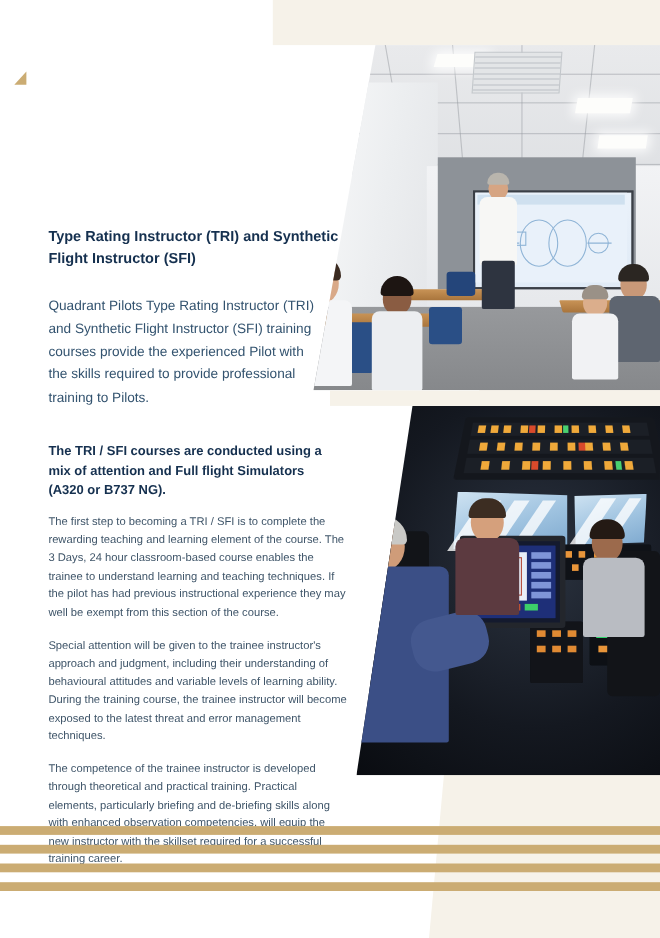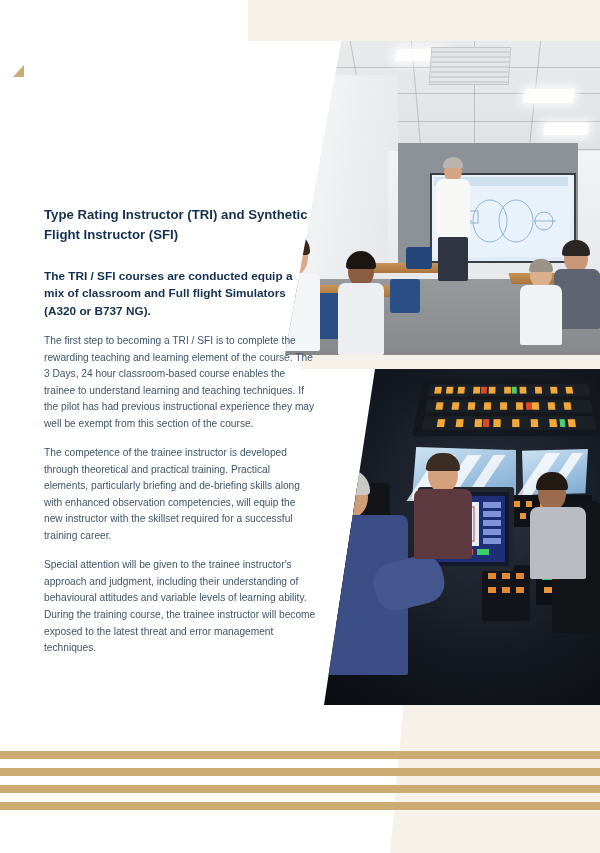--- a/index.html
+++ b/index.html
@@ -485,24 +485,25 @@
       </div>
     </div>
   </div>
 
   <div class="logo">
     <div class="logo-tri"></div>
   </div>
 
   <div class="content">
     <h1 class="h-main">Type Rating Instructor (TRI) and Synthetic Flight Instructor (SFI)</h1>
-    <h2 class="h-sub">The TRI / SFI courses are conducted equip a mix of classroom and Full flight Simulators (A320 or B737 NG).</h2>
+    <p class="lead">Quadrant Pilots Type Rating Instructor (TRI) and Synthetic Flight Instructor (SFI) training courses provide the experienced Pilot with the skills required to provide professional training to Pilots.</p>
+    <h2 class="h-sub">The TRI / SFI courses are conducted using a mix of attention and Full flight Simulators (A320 or B737 NG).</h2>
     <p class="body-p">The first step to becoming a TRI / SFI is to complete the rewarding teaching and learning element of the course. The 3 Days, 24 hour classroom-based course enables the trainee to understand learning and teaching techniques. If the pilot has had previous instructional experience they may well be exempt from this section of the course.</p>
+    <p class="body-p">Special attention will be given to the trainee instructor's approach and judgment, including their understanding of behavioural attitudes and variable levels of learning ability. During the training course, the trainee instructor will become exposed to the latest threat and error management techniques.</p>
     <p class="body-p">The competence of the trainee instructor is developed through theoretical and practical training. Practical elements, particularly briefing and de-briefing skills along with enhanced observation competencies, will equip the new instructor with the skillset required for a successful training career.</p>
-    <p class="body-p">Special attention will be given to the trainee instructor's approach and judgment, including their understanding of behavioural attitudes and variable levels of learning ability. During the training course, the trainee instructor will become exposed to the latest threat and error management techniques.</p>
   </div>
 
   <div class="stripes s1"></div>
   <div class="stripes s2"></div>
   <div class="stripes s3"></div>
   <div class="stripes s4"></div>
 
 </div>
 
 </body></html>

